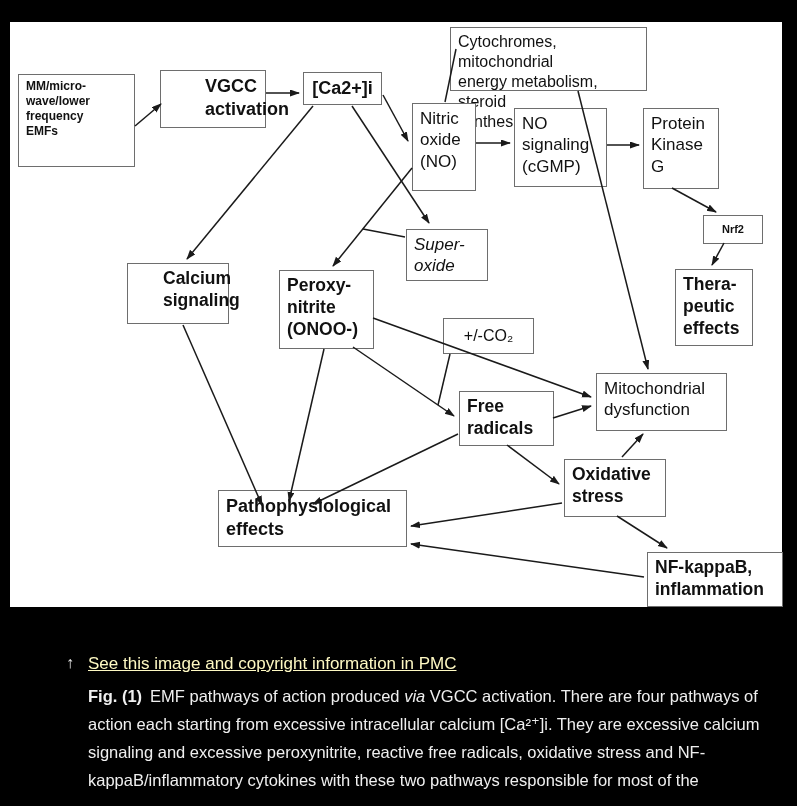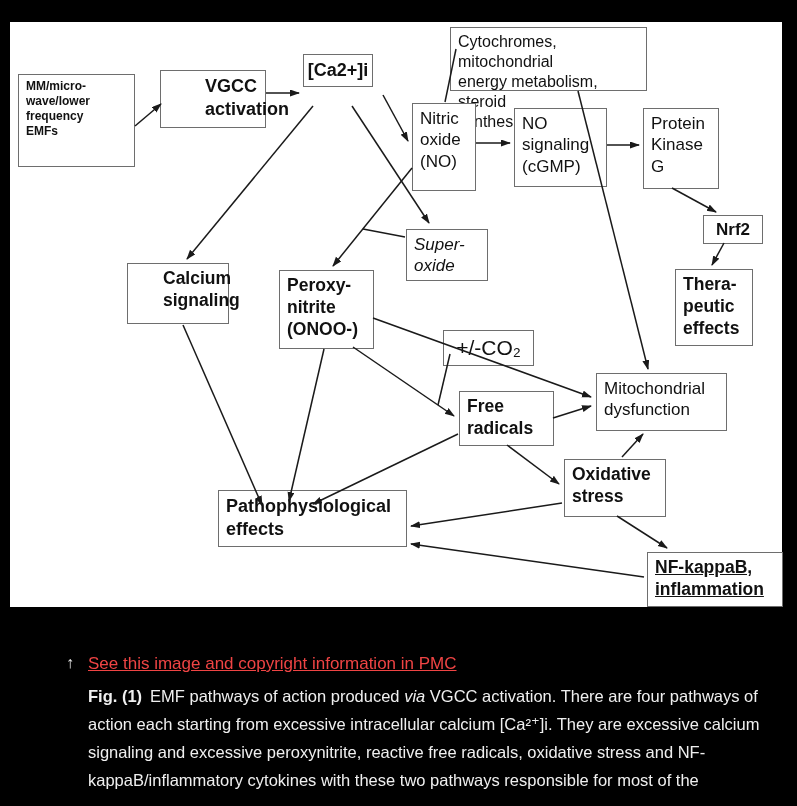--- a/index.html
+++ b/index.html
@@ -21,72 +21,72 @@
   .node.center{display:flex;align-items:center;justify-content:center;
                text-align:center;padding:0 4px;}
   svg.edges{position:absolute;left:0;top:0;width:772px;height:585px;
             z-index:2;pointer-events:none;}
   svg.edges line{stroke:var(--line);stroke-width:1.5;}
 
   .caption-area{position:absolute;left:66px;top:652px;width:700px;
                 color:var(--caption);}
   .link-row{display:flex;align-items:flex-start;font-size:17px;line-height:1.4;}
   .up-arrow{width:12px;margin-right:10px;font-size:16px;color:#e8e8e8;}
-  .pmc-link{color:#ef4444;text-decoration:underline;cursor:pointer;}
+  .pmc-link{color:#fef9c3;text-decoration:underline;cursor:pointer;}
   .caption-text{margin-top:6px;font-size:16.5px;line-height:28px;width:690px;}
   .caption-text .fig-label{font-weight:bold;margin-right:8px;}
   .caption-text .via{font-style:italic;}
 </style>
 </head>
 <body>
 
 <div class="page">
 
   <div class="panel">
     <div id="nodes">
         <div class="node bold" style="left: 8px; top: 52px; width: 117px; height: 93px; font-size: 12px;">MM/micro-
 wave/lower
 frequency
 EMFs</div>
         <div class="node bold" style="left: 150px; top: 48px; width: 106px; height: 58px; font-size: 18px; padding-left: 44px;">VGCC
 activation</div>
-        <div class="node bold center" style="left: 293px; top: 32px; width: 70px; height: 33px; font-size: 18px;">[Ca2+]i</div>
+        <div class="node bold center" style="left: 293px; top: 50px; width: 79px; height: 33px; font-size: 18px;">[Ca2+]i</div>
         <div class="node" style="left: 440px; top: 5px; width: 197px; height: 64px; font-size: 16px;">Cytochromes, mitochondrial
 energy metabolism, steroid
 synthesis, etc.</div>
         <div class="node" style="left: 402px; top: 81px; width: 64px; height: 88px; font-size: 17px;">Nitric
 oxide
 (NO)</div>
         <div class="node" style="left: 504px; top: 86px; width: 93px; height: 79px; font-size: 17px;">NO
 signaling
 (cGMP)</div>
         <div class="node" style="left: 633px; top: 86px; width: 76px; height: 81px; font-size: 17px;">Protein
 Kinase
 G</div>
-        <div class="node bold center" style="left: 693px; top: 193px; width: 60px; height: 29px; font-size: 17px;">Nrf2</div>
+        <div class="node bold center" style="left: 693px; top: 193px; width: 60px; height: 29px; font-size: 11px;">Nrf2</div>
         <div class="node bold" style="left: 665px; top: 247px; width: 78px; height: 77px; font-size: 17.5px;">Thera-
 peutic
 effects</div>
         <div class="node" style="left: 396px; top: 207px; width: 82px; height: 52px; font-size: 17px; font-style: italic;">Super-
 oxide</div>
         <div class="node bold" style="left: 117px; top: 241px; width: 102px; height: 61px; font-size: 17.5px; padding-left: 35px;">Calcium
 signaling</div>
         <div class="node bold" style="left: 269px; top: 248px; width: 95px; height: 79px; font-size: 17.5px;">Peroxy-
 nitrite
 (ONOO-)</div>
-        <div class="node center" style="left: 433px; top: 308px; width: 91px; height: 36px; font-size: 21px;">+/-CO₂</div>
+        <div class="node center" style="left: 433px; top: 296px; width: 91px; height: 36px; font-size: 16px;">+/-CO₂</div>
         <div class="node bold" style="left: 449px; top: 369px; width: 95px; height: 55px; font-size: 17.5px;">Free
 radicals</div>
         <div class="node" style="left: 586px; top: 351px; width: 131px; height: 58px; font-size: 17px;">Mitochondrial
 dysfunction</div>
         <div class="node bold" style="left: 554px; top: 437px; width: 102px; height: 58px; font-size: 17.5px;">Oxidative
 stress</div>
         <div class="node bold" style="left: 208px; top: 468px; width: 189px; height: 57px; font-size: 18px;">Pathophysiological
 effects</div>
-        <div class="node bold" style="left: 637px; top: 530px; width: 136px; height: 55px; font-size: 17.5px; text-decoration: underline;">NF-kappaB,
+        <div class="node bold" style="left: 637px; top: 530px; width: 136px; height: 55px; font-size: 17.5px;">NF-kappaB,
 inflammation</div>
       </div>
     <svg class="edges" id="edges" viewBox="0 0 772 585" xmlns="http://www.w3.org/2000/svg">
       <defs>
         <marker id="arrowhead" markerWidth="11" markerHeight="9" refX="9" refY="3.5" orient="auto" markerUnits="userSpaceOnUse">
           <path d="M0,0 L10,3.5 L0,7 Z" fill="#1a1a1a"></path>
         </marker>
       </defs>
     <line x1="125" y1="104" x2="151" y2="82" marker-end="url(#arrowhead)"></line>
         <line x1="256" y1="71" x2="289" y2="71" marker-end="url(#arrowhead)"></line>

